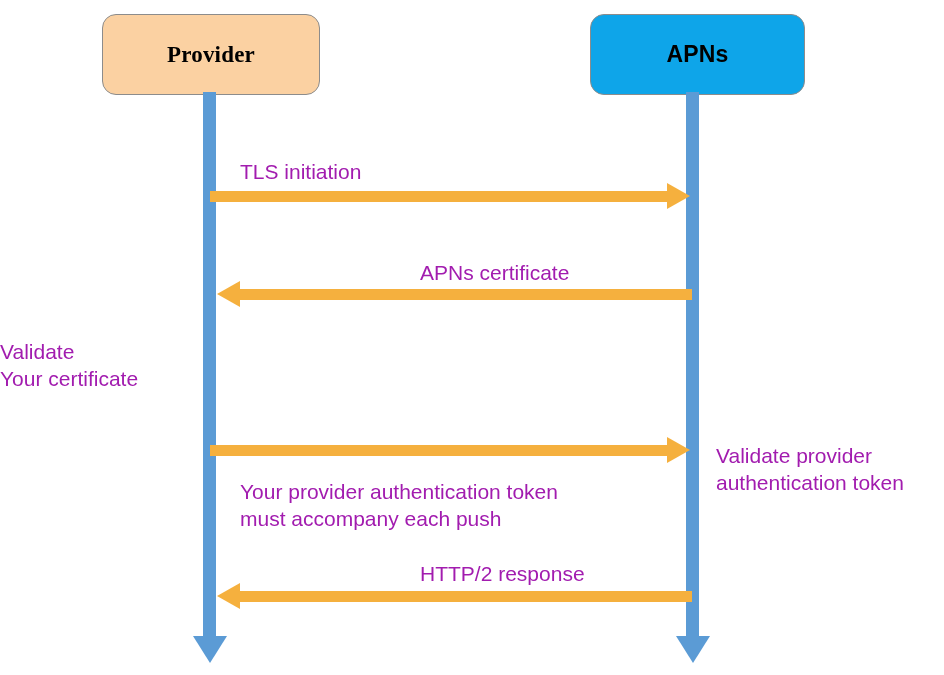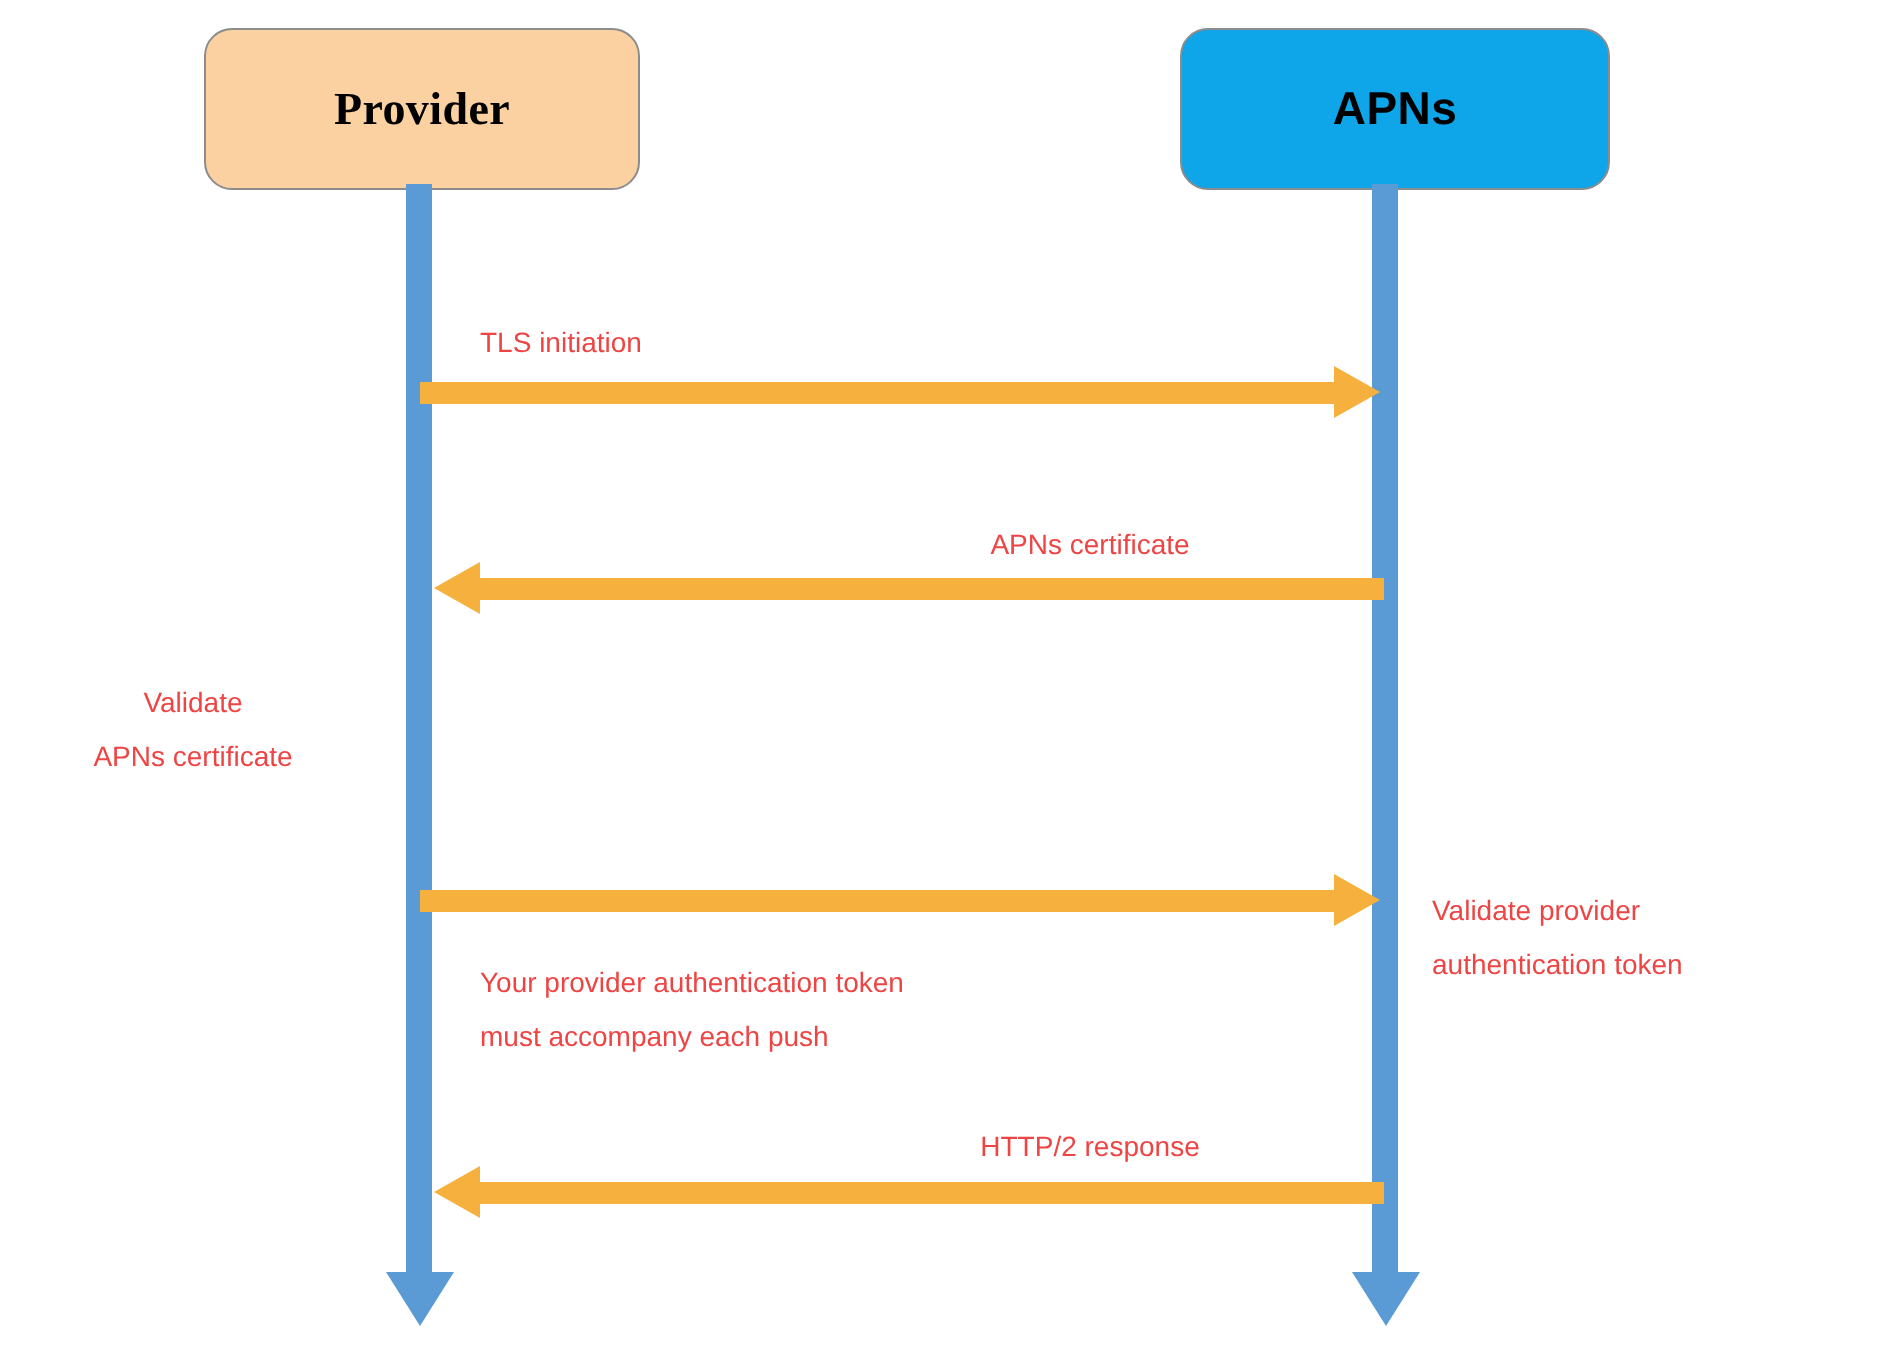--- a/index.html
+++ b/index.html
@@ -82,26 +82,26 @@
     height: 0;
     border-top: 13.5px solid transparent;
     border-bottom: 13.5px solid transparent;
   }
   .msg-head.to-right { border-left: 23px solid #f5b03e; }
   .msg-head.to-left  { border-right: 23px solid #f5b03e; }
 
   
   .label {
     position: absolute;
-    font-size: 14px;
-    color: #ef4444;
+    font-size: 21px;
+    color: #a21caf;
     line-height: 27px;
     white-space: pre-line;
   }
-  .label.right-align { text-align: center; }
+  .label.right-align { text-align: left; }
   .label.left-align  { text-align: left; }
 </style>
 </head>
 <body>
 
 <div id="diagram">
 
   <div class="participant provider">
     <span>Provider</span>
   </div>
@@ -117,21 +117,21 @@
 
   <div class="label left-align" style="left:240px; top:158px;">TLS initiation</div>
   <div class="msg-shaft" style="left:210px; top:191px; width:457px;"></div>
   <div class="msg-head to-right" style="left:667px; top:183px;"></div>
 
   <div class="label right-align" style="left:420px; top:259px; width:250px;">APNs certificate</div>
   <div class="msg-shaft" style="left:240px; top:289px; width:452px;"></div>
   <div class="msg-head to-left" style="left:217px; top:281px;"></div>
 
   <div class="label right-align" style="left:0px; top:338px; width:193px;">Validate
-APNs certificate</div>
+Your certificate</div>
 
   <div class="msg-shaft" style="left:210px; top:445px; width:457px;"></div>
   <div class="msg-head to-right" style="left:667px; top:437px;"></div>
 
   <div class="label left-align" style="left:716px; top:442px; width:228px;">Validate provider
 authentication token</div>
 
   <div class="label left-align" style="left:240px; top:478px;">Your provider authentication token
 must accompany each push</div>
 

